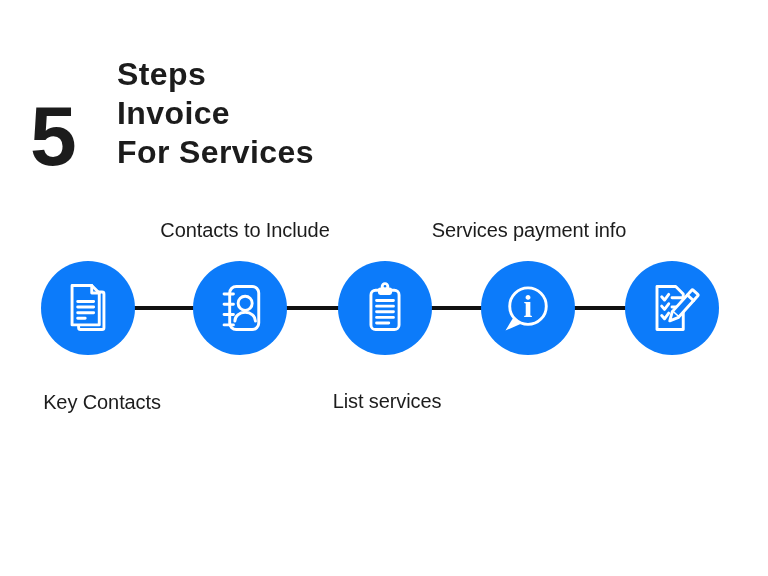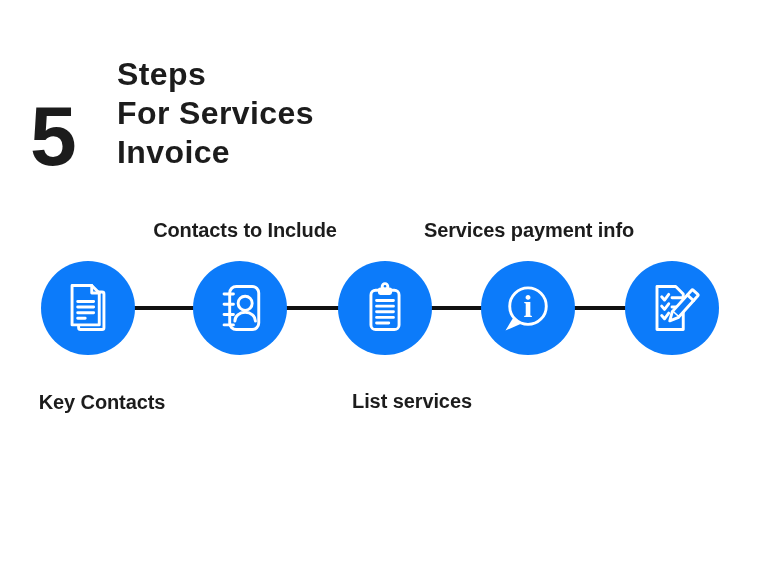--- a/index.html
+++ b/index.html
@@ -22,45 +22,45 @@
   }
   .step-circle {
     position:absolute; top:261px; width:94px; height:94px; border-radius:50%;
     background:var(--accent, #0c7bfa);
     display:flex; align-items:center; justify-content:center;
   }
   .c1 { left:41px; }  .c2 { left:193px; }  .c3 { left:338px; }
   .c4 { left:481px; } .c5 { left:625px; }
   .step-label {
     position:absolute; transform:translateX(-50%);
-    font-size:20px; font-weight:bold; white-space:nowrap; letter-spacing:-0.1px;
+    font-size:20px; font-weight:normal; white-space:nowrap; letter-spacing:-0.1px;
   }
   .lbl-contacts { left:245px; top:219px; }
   .lbl-payment  { left:529px; top:219px; }
   .lbl-key      { left:102px; top:391px; }
-  .lbl-list     { left:412px; top:390px; }
+  .lbl-list     { left:387px; top:390px; }
   .lbl-pass     { left:673px; top:395px; }
   svg.icon { width:60px; height:60px; display:block; }
   svg.icon .stroke { stroke:var(--icon, #ffffff); fill:none; stroke-width:3.1;
                      stroke-linecap:round; stroke-linejoin:round; }
   svg.icon .fill-accent { fill:var(--accent, #0c7bfa); }
   svg.icon .fill-white  { fill:var(--icon, #ffffff); }
   svg.icon text { font-family:"Liberation Serif", serif; font-weight:bold;
                   fill:var(--icon, #ffffff); }
 </style>
 </head>
 <body>
 
 <div class="canvas">
 
   <div class="big-number">5</div>
   <div class="title-lines">
     <div>Steps</div>
+    <div>Invoice</div>
     <div>For Services</div>
-    <div>Invoice</div>
   </div>
 
   <div class="connector"></div>
 
   <div class="step-circle c1">
     <svg class="icon" viewBox="0 0 64 64">
       <rect class="stroke" x="22" y="15" width="27" height="40" rx="2"></rect>
       <path class="stroke fill-accent" d="M15 8 H36 L44 16 V50 H15 Z"></path>
       <path class="stroke" d="M36 8 V16 H44"></path>
       <path class="stroke" d="M21 25 H38 M21 31 H38 M21 37 H38 M21 43 H29"></path>

